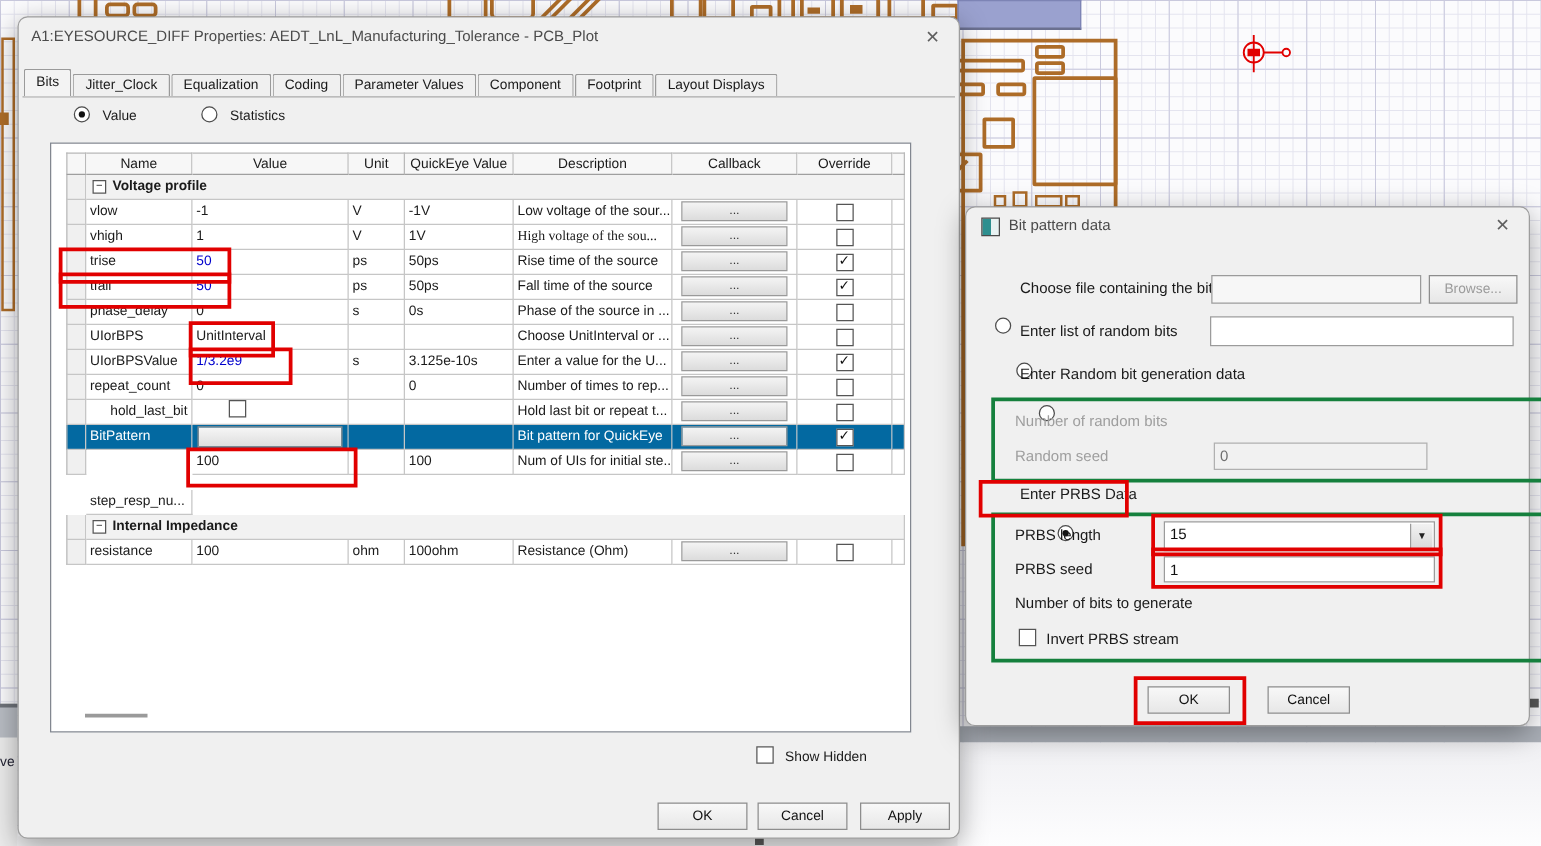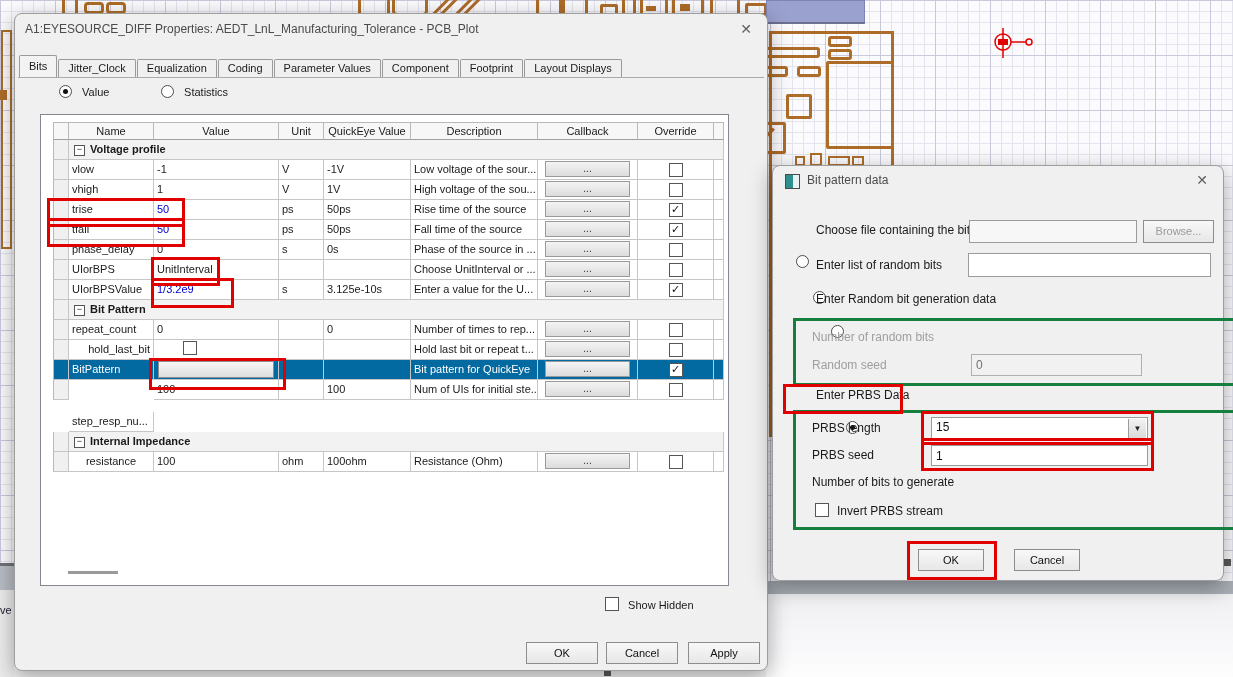--- a/index.html
+++ b/index.html
@@ -204,21 +204,21 @@
               <span class="cb"></span>
             </div>
             <div class="tcell" style="width: 10px;"></div>
           </div>
           <div class="trow">
             <div class="tcell selcell" style="width: 16px;"></div>
             <div class="tcell" style="width: 85px;">vhigh</div>
             <div class="tcell" style="width: 125px;"><span>1</span></div>
             <div class="tcell" style="width: 45px;">V</div>
             <div class="tcell" style="width: 87px;">1V</div>
-            <div class="tcell" style="width: 127px;">High voltage of the sou...</div>
+            <div class="tcell" style="width: 127px; font-family: Liberation Serif, serif;">High voltage of the sou...</div>
             <div class="tcell" style="width: 100px;">
               <div class="dots-btn">...</div>
             </div>
             <div class="tcell ovr" style="width: 76px;">
               <span class="cb"></span>
             </div>
             <div class="tcell" style="width: 10px;"></div>
           </div>
           <div class="trow">
             <div class="tcell selcell" style="width: 16px;"></div>
@@ -290,24 +290,20 @@
             <div class="tcell" style="width: 100px;">
               <div class="dots-btn">...</div>
             </div>
             <div class="tcell ovr" style="width: 76px;">
               <span class="cb">✓</span>
             </div>
             <div class="tcell" style="width: 10px;"></div>
           </div>
           <div class="trow">
             <div class="tcell selcell" style="width: 16px;"></div>
-            <div class="tcell gcell" style="width: 655px;"><span class="minusbox">−</span>Bit Pattern</div>
-          </div>
-          <div class="trow">
-            <div class="tcell selcell" style="width: 16px;"></div>
             <div class="tcell" style="width: 85px;">repeat_count</div>
             <div class="tcell" style="width: 125px;"><span>0</span></div>
             <div class="tcell" style="width: 45px;"></div>
             <div class="tcell" style="width: 87px;">0</div>
             <div class="tcell" style="width: 127px;">Number of times to rep...</div>
             <div class="tcell" style="width: 100px;">
               <div class="dots-btn">...</div>
             </div>
             <div class="tcell ovr" style="width: 76px;">
               <span class="cb"></span>
@@ -360,21 +356,21 @@
               <span class="cb"></span>
             </div>
             <div class="tcell" style="width: 10px;"></div>
           </div>
           <div class="trow">
             <div class="tcell selcell" style="width: 16px;"></div>
             <div class="tcell gcell" style="width: 655px;"><span class="minusbox">−</span>Internal Impedance</div>
           </div>
           <div class="trow">
             <div class="tcell selcell" style="width: 16px;"></div>
-            <div class="tcell" style="width: 85px; text-align: center;">resistance</div>
+            <div class="tcell" style="width: 85px;">resistance</div>
             <div class="tcell" style="width: 125px;"><span>100</span></div>
             <div class="tcell" style="width: 45px;">ohm</div>
             <div class="tcell" style="width: 87px;">100ohm</div>
             <div class="tcell" style="width: 127px;">Resistance (Ohm)</div>
             <div class="tcell" style="width: 100px;">
               <div class="dots-btn">...</div>
             </div>
             <div class="tcell ovr" style="width: 76px;">
               <span class="cb"></span>
             </div>

